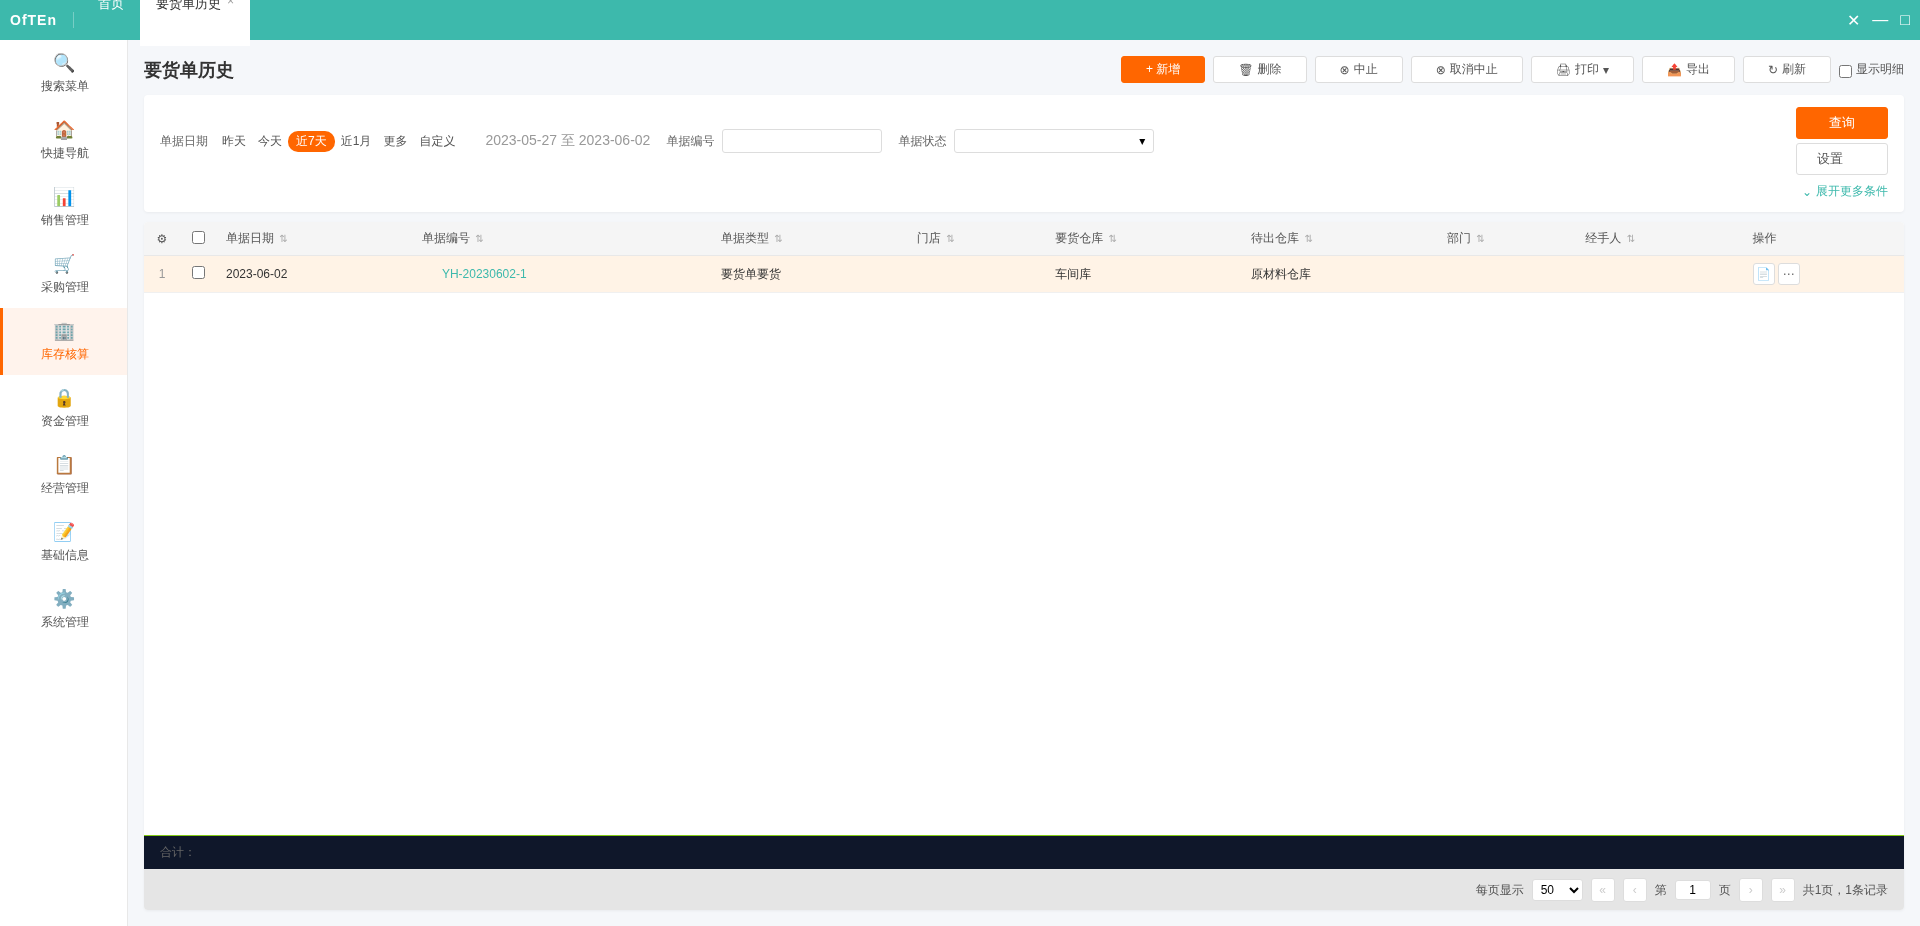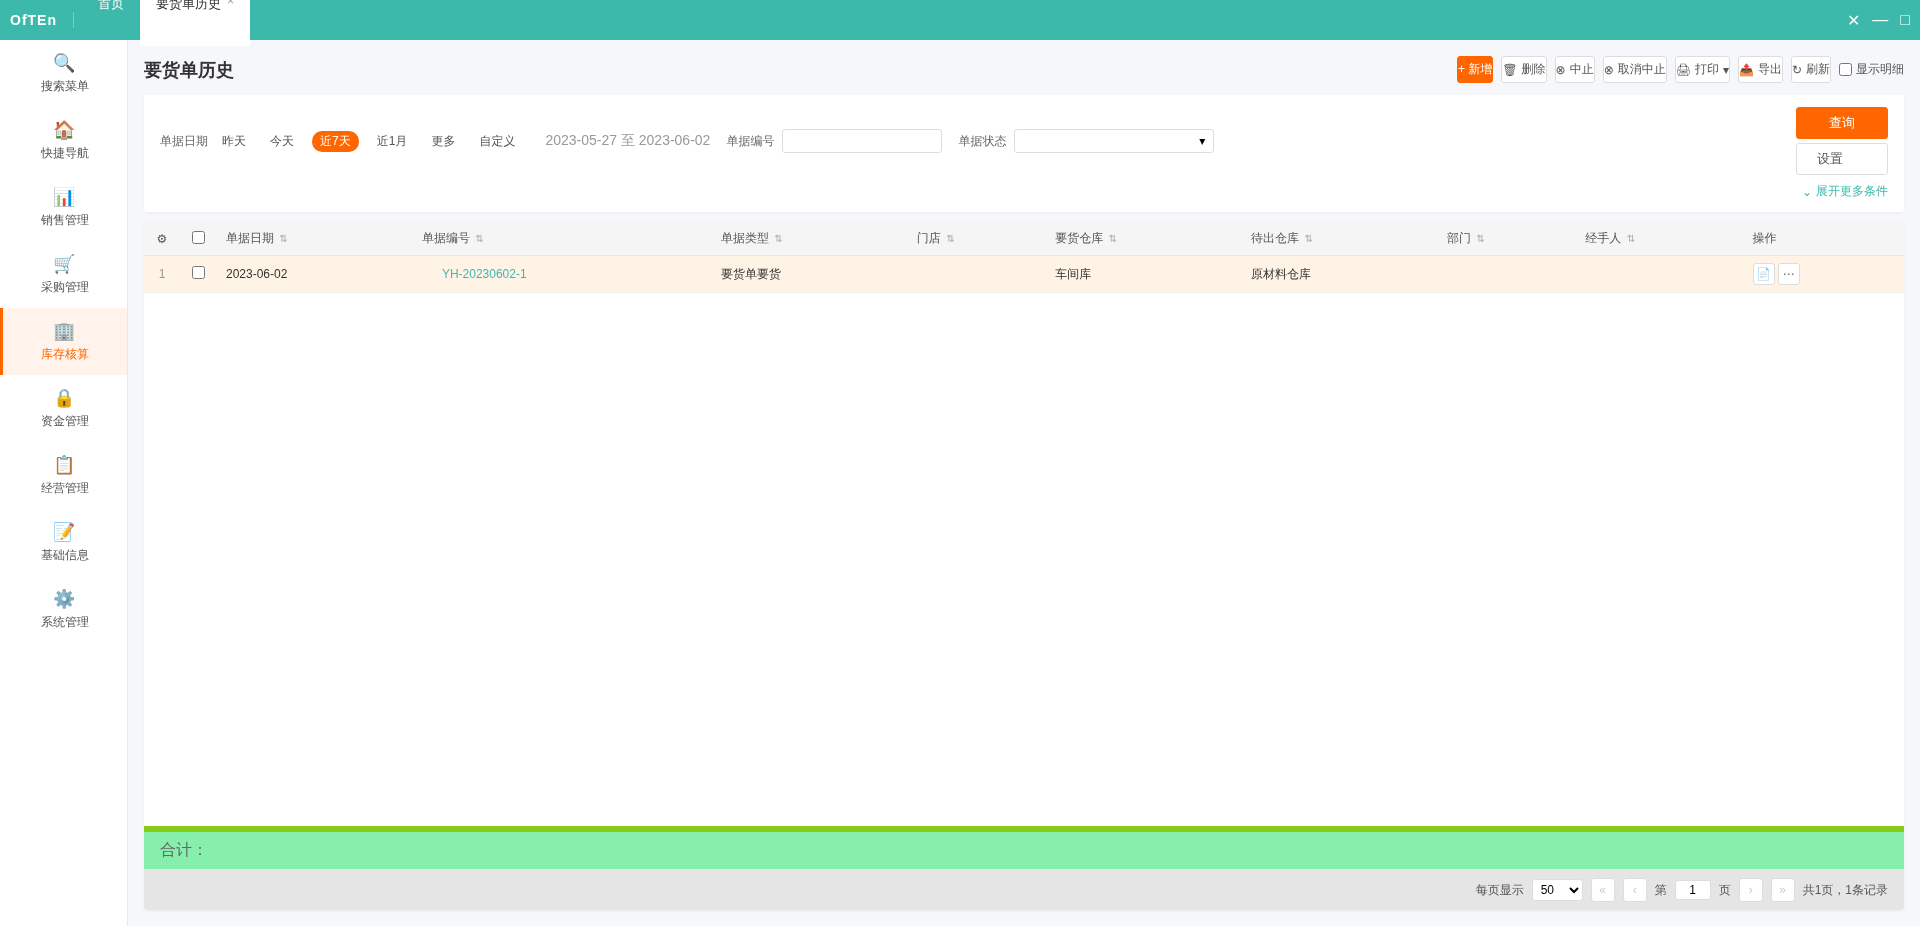--- a/index.html
+++ b/index.html
@@ -27,29 +27,29 @@
     
     .main { flex: 1; display: flex; flex-direction: column; overflow: hidden; background: #f5f7fa; }
 
     
     .content { flex: 1; padding: 16px; overflow: auto; display: flex; flex-direction: column; }
 
     
     .page-header { display: flex; align-items: center; justify-content: space-between; margin-bottom: 12px; }
     .page-title { font-size: 18px; font-weight: bold; color: #333; }
     .action-bar { display: flex; align-items: center; gap: 8px; }
-    .action-btn { display: flex; align-items: center; gap: 4px; font-size: 12px; color: #555; cursor: pointer; padding: 4px 0; background: white; border: 1px solid #ddd; border-radius: 3px; }
+    .action-btn { display: flex; align-items: center; gap: 4px; font-size: 12px; color: #555; cursor: pointer; padding: 4px 24px; background: white; border: 1px solid #ddd; border-radius: 3px; }
     .action-btn.primary { background: #f60; color: white; border-color: #f60; }
 
     
     .filter-area { background: white; border-radius: 4px; padding: 12px 16px; margin-bottom: 10px; box-shadow: 0 1px 3px rgba(0,0,0,0.05); }
     .filter-row { display: flex; align-items: center; gap: 16px; flex-wrap: wrap; }
     .filter-group { display: flex; align-items: center; gap: 8px; }
     .filter-label { color: #666; font-size: 12px; white-space: nowrap; }
-    .date-shortcuts { display: flex; gap: 12px; align-items: center; }
+    .date-shortcuts { display: flex; gap: 0; align-items: center; }
     .date-btn { font-size: 12px; color: #555; cursor: pointer; padding: 2px 6px; border-radius: 3px; }
     .date-btn.active { background: #f60; color: white; border-radius: 10px; padding: 2px 8px; text-align: center; }
     .date-range { font-size: 14px; color: #999; margin-left: 16px; }
     .filter-input { border: 1px solid #ddd; border-radius: 3px; padding: 4px 8px; font-size: 12px; width: 160px; outline: none; }
     .filter-select { border: 1px solid #ddd; border-radius: 3px; padding: 4px 8px; font-size: 12px; width: 160px; background: white; cursor: pointer; display: flex; align-items: center; justify-content: space-between; }
     .expand-btn { display: flex; align-items: center; gap: 4px; font-size: 12px; color: #3db9ac; cursor: pointer; margin-left: auto; }
 
     
     .table-container { background: white; border-radius: 4px; flex: 1; box-shadow: 0 1px 3px rgba(0,0,0,0.05); display: flex; flex-direction: column; overflow: hidden; }
     .table-wrapper { flex: 1; overflow: auto; }
@@ -59,36 +59,36 @@
     thead th .sort-icon { font-size: 10px; color: #aaa; margin-left: 2px; }
     tbody tr { border-bottom: 1px solid #f0f0f0; }
     tbody tr.selected { background: #fff3e6; }
     tbody td { padding: 7px 10px; color: #333; }
     .settings-col { width: 36px; text-align: center; }
     .checkbox-col { width: 36px; text-align: center; }
     .link-text { color: #3db9ac; cursor: pointer; text-decoration: none; margin-left: 20px; }
     .op-btn { display: inline-flex; align-items: center; justify-content: center; width: 22px; height: 22px; border: 1px solid #ddd; border-radius: 3px; cursor: pointer; color: #666; font-size: 12px; background: white; }
 
     
-    .table-footer { background: #86efac; padding: 8px 16px; border-top: 6px solid #84cc16; font-size: 16px; color: #666; }
+    .table-footer { background: #0f172a; padding: 8px 16px; border-top: 1px solid #84cc16; font-size: 12px; color: #666; }
 
     
     .pagination { display: flex; align-items: center; justify-content: flex-end; padding: 8px 16px; background: #e5e5e5; border-top: 1px solid #e8e8e8; gap: 8px; font-size: 12px; color: #555; }
     .page-btn { width: 24px; height: 24px; display: inline-flex; align-items: center; justify-content: center; border: 1px solid #ddd; border-radius: 3px; cursor: pointer; background: white; font-size: 12px; }
     .page-btn.disabled { color: #ccc; cursor: not-allowed; }
     .page-input { width: 36px; border: 1px solid #ddd; border-radius: 3px; text-align: center; padding: 2px 4px; font-size: 12px; }
     .per-page-select { border: 1px solid #ddd; border-radius: 3px; padding: 2px 4px; font-size: 12px; background: white; }
 
     
     input[type="checkbox"] { cursor: pointer; }
 
     .top-bar-brand { color: white; font-size: 14px; font-weight: bold; padding-right: 16px; border-right: 1px solid rgba(255,255,255,0.3); margin-right: 8px; display: flex; align-items: center; gap: 6px; }
     .often-logo { font-size: 14px; font-weight: bold; color: white; letter-spacing: 1px; }
 
-    .display-detail-btn { display: flex; align-items: center; gap: 4px; font-size: 12px; color: #555; cursor: pointer; }
+    .display-detail-btn { display: flex; align-items: flex-end; gap: 4px; font-size: 12px; color: #555; cursor: pointer; }
   </style>
 </head>
 <body>
 
 <div class="top-bar">
   <div class="top-bar-brand">
     <span class="often-logo">OfTEn</span>
   </div>
   <div class="top-bar-tabs">
     <div class="tab-item home">

